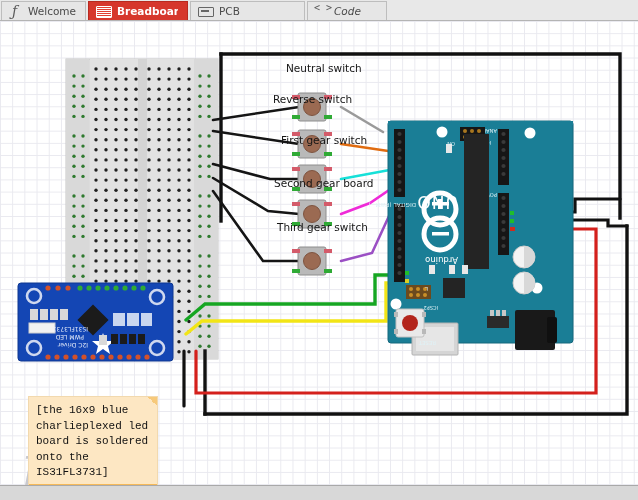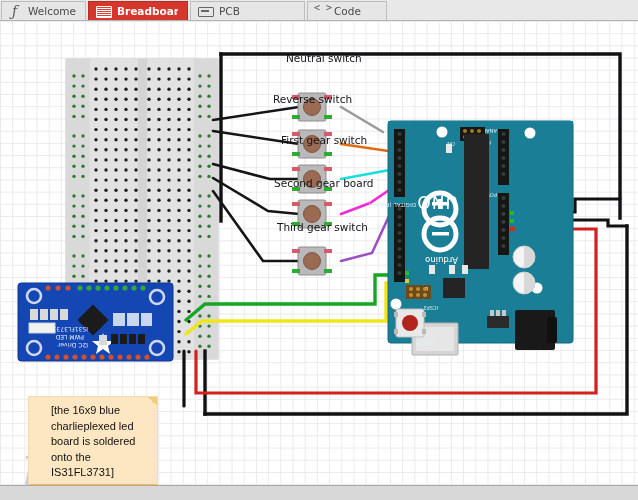--- a/index.html
+++ b/index.html
@@ -24,21 +24,21 @@
     background:#e6e6e6;
     border:1px solid #bdbdbd;
     border-bottom:none;
     box-sizing:border-box;
     white-space:nowrap;
   }
   .tab.t-welcome{width:85px;}
   .tab.t-breadboard{width:100px;}
   .tab.t-schematic{width:95px;}
   .tab.t-pcb{width:115px;}
-  .tab.t-code{width:80px;}
+  .tab.t-code{width:80px;font-style:italic;}
   .tab.active{
     background:#d6372c;border-color:#b82a20;color:#ffffff;font-weight:bold;
   }
   .tab .tlabel{overflow:hidden;}
   .ticon{width:14px;height:12px;flex:0 0 14px;display:block;position:relative;}
   
   .ic-f::before{
     content:"\0192";position:absolute;left:3px;top:-2px;
     font-family:"DejaVu Serif","Liberation Serif",serif;
     font-size:14px;color:#5a5a5a;font-style:italic;
@@ -87,22 +87,22 @@
     font-style:italic;font-size:46px;color:#ccccd2;
     line-height:1;user-select:none;
   }
   
   #note{
     position:absolute;left:29px;top:376px;width:128px;height:96px;
     background:#fde7c3;box-sizing:border-box;
     box-shadow:0 0 0 1px #f2d9ae;
   }
   #note .nbody{
-    padding:6px 6px 0 22px;font-size:11px;line-height:15.5px;color:#111;
-    font-family:Liberation Sans, sans-serif;
+    padding:6px 6px 0 7px;font-size:11px;line-height:15.5px;color:#111;
+    font-family:Liberation Mono, monospace;
   }
   #note .nfold{
     position:absolute;right:0;top:0;width:9px;height:9px;
     background:linear-gradient(225deg,#f7c97a 50%,transparent 50%);
   }
   #note .nbar{
     position:absolute;left:0;bottom:0;width:128px;height:9px;background:#f5b959;
   }
   
   .swlabel{
@@ -920,21 +920,21 @@
     <g>
       <rect x="298" y="226" width="28" height="28" rx="2" fill="#b9b9b9" stroke="#8e8e8e"></rect>
       <circle cx="312" cy="240" r="8.5" fill="#9b6a52" stroke="#7e5440"></circle>
       <rect x="292" y="228" width="8" height="4" fill="#d45b6a"></rect>
         <rect x="324" y="228" width="8" height="4" fill="#d45b6a"></rect>
       <rect x="292" y="248" width="8" height="4" fill="#2faa35"></rect>
         <rect x="324" y="248" width="8" height="4" fill="#2faa35"></rect>
     </g>
   </svg>
 
-  <div class="swlabel" style="left:286px;top:31px">Neutral switch</div>
+  <div class="swlabel" style="left:286px;top:41px">Neutral switch</div>
   <div class="swlabel" style="left:273px;top:72px">Reverse switch</div>
   <div class="swlabel" style="left:281px;top:113px">First gear switch</div>
   <div class="swlabel" style="left:274px;top:156px">Second gear board</div>
   <div class="swlabel" style="left:277px;top:200px">Third gear switch</div>
 
   <div id="note">
     <div class="nfold"></div>
     <div class="nbody">[the 16x9 blue charlieplexed led board is soldered onto the IS31FL3731]</div>
     <div class="nbar">
       

